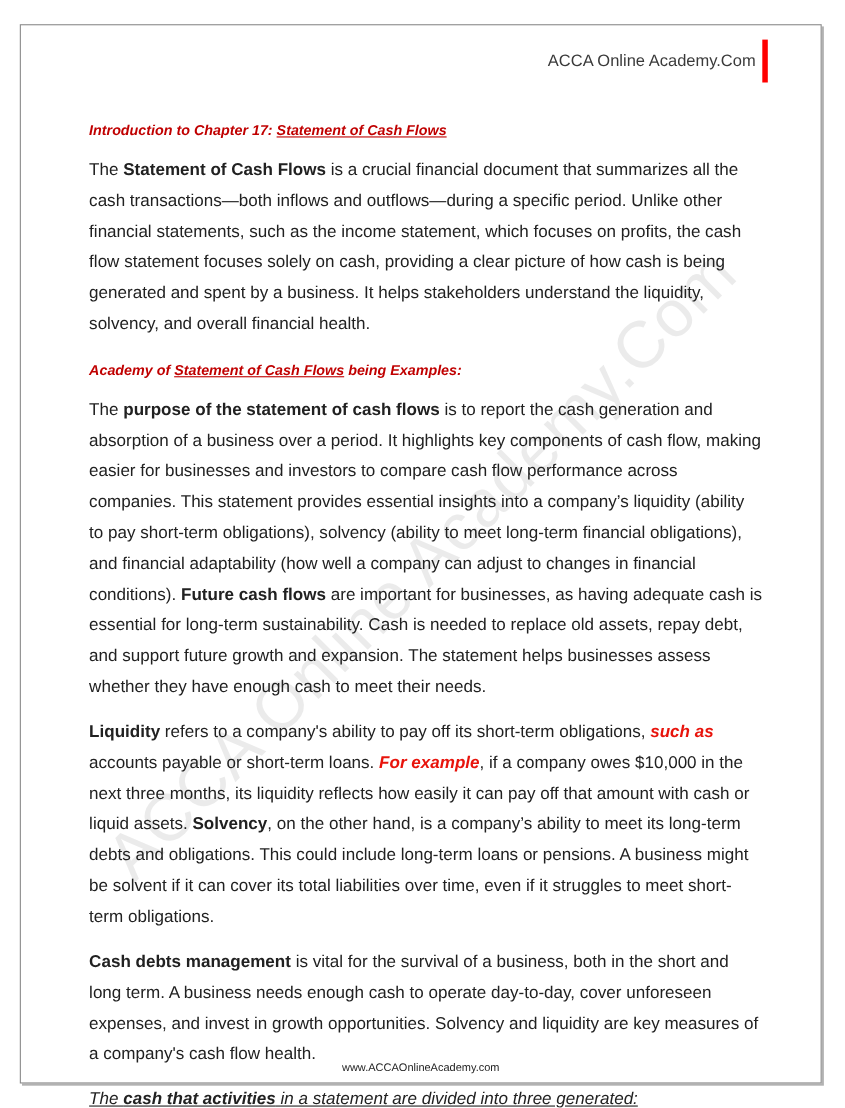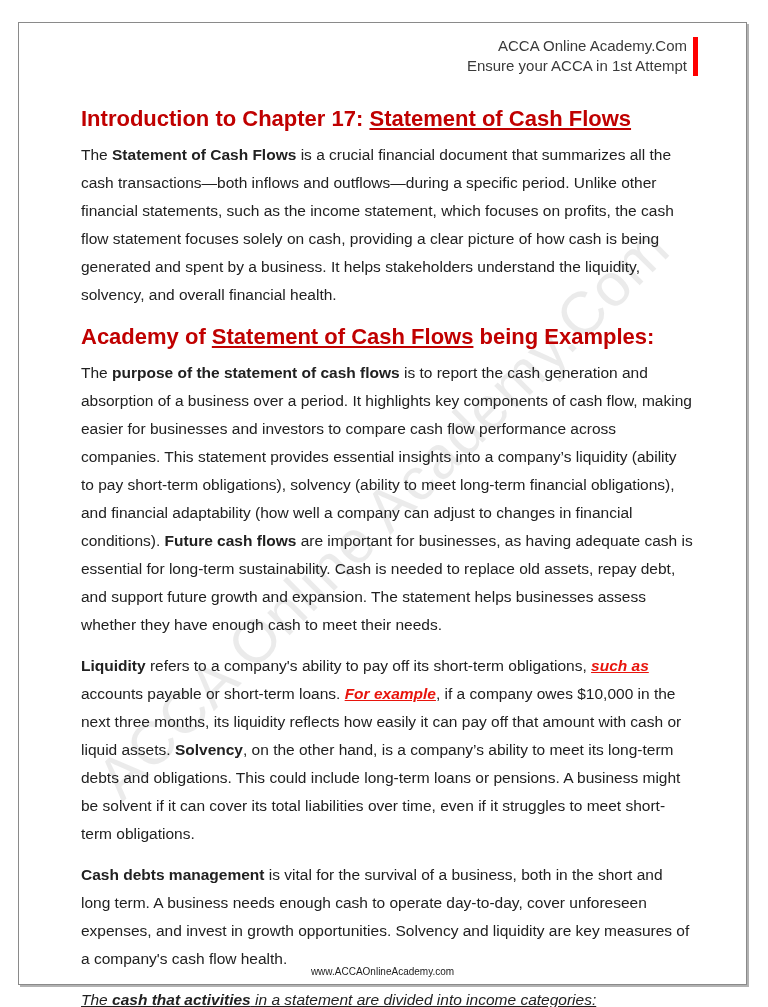--- a/index.html
+++ b/index.html
@@ -60,37 +60,38 @@
     position: absolute;
     left: 62px;
     top: 58px;
     width: 612px;
     font-size: 15.5px;
     line-height: 28px;
     z-index: 1;
   }
   h1.doc-h, h2.doc-h {
     color: #c00000;
+    font-style: italic;
     font-weight: 700;
-    font-size: 22px;
+    font-size: 13px;
     line-height: 24px;
     margin: 0;
   }
   h1.doc-h { margin: 26px 0 10px 0; }
   h2.doc-h { margin: 16px 0 10px 0; }
   .content p {
     margin: 0 0 13px 0;
   }
   .list-intro {
     font-style: italic;
     text-decoration: underline;
     margin-bottom: 8px !important;
   }
   .b { font-weight: 700; }
-  .i { font-style: italic; text-decoration: underline; }
+  .i { font-style: italic; }
   .u { text-decoration: underline; }
   .red { color: #e8140c; }
   .footer {
     position: absolute;
     bottom: 7px;
     left: 0;
     width: 100%;
     text-align: center;
     font-size: 10px;
     color: #1c1c1c;
@@ -100,37 +101,36 @@
 </head>
 <body>
 
 <div class="frame">
 
   <div class="watermark">ACCA Online Academy.Com</div>
 
   <div class="header">
     <div class="header-text">
       <div>ACCA Online Academy.Com</div>
-      <div>Ensure your ACCA in 1st Attempt</div>
     </div>
     <div class="red-bar"></div>
   </div>
 
   <div class="content">
     <h1 class="doc-h"><span>Introduction to Chapter 17: </span><span class="u">Statement of Cash Flows</span></h1>
 
     <p><span>The </span><span class="b">Statement of Cash Flows</span><span> is a crucial financial document that summarizes all the cash transactions—both inflows and outflows—during a specific period. Unlike other financial statements, such as the income statement, which focuses on profits, the cash flow statement focuses solely on cash, providing a clear picture of how cash is being generated and spent by a business. It helps stakeholders understand the liquidity, solvency, and overall financial health.</span></p>
 
     <h2 class="doc-h"><span>Academy of </span><span class="u">Statement of Cash Flows</span><span> being Examples:</span></h2>
 
     <p><span>The </span><span class="b">purpose of the statement of cash flows</span><span> is to report the cash generation and absorption of a business over a period. It highlights key components of cash flow, making easier for businesses and investors to compare cash flow performance across companies. This statement provides essential insights into a company’s liquidity (ability to pay short-term obligations), solvency (ability to meet long-term financial obligations), and financial adaptability (how well a company can adjust to changes in financial conditions). </span><span class="b">Future cash flows</span><span> are important for businesses, as having adequate cash is essential for long-term sustainability. Cash is needed to replace old assets, repay debt, and support future growth and expansion. The statement helps businesses assess whether they have enough cash to meet their needs.</span></p>
 
     <p><span class="b">Liquidity</span><span> refers to a company's ability to pay off its short-term obligations, </span><span class="b i red">such as</span><span> accounts payable or short-term loans. </span><span class="b i red">For example</span><span>, if a company owes $10,000 in the next three months, its liquidity reflects how easily it can pay off that amount with cash or liquid assets. </span><span class="b">Solvency</span><span>, on the other hand, is a company’s ability to meet its long-term debts and obligations. This could include long-term loans or pensions. A business might be solvent if it can cover its total liabilities over time, even if it struggles to meet short-term obligations.</span></p>
 
     <p><span class="b">Cash debts management</span><span> is vital for the survival of a business, both in the short and long term. A business needs enough cash to operate day-to-day, cover unforeseen expenses, and invest in growth opportunities. Solvency and liquidity are key measures of a company's cash flow health.</span></p>
 
-    <p class="list-intro"><span>The </span><span class="b">cash that activities</span><span> in a statement are divided into income categories:</span></p>
+    <p class="list-intro"><span>The </span><span class="b">cash that activities</span><span> in a statement are divided into three generated:</span></p>
 
   </div>
 
   <div class="footer">www.ACCAOnlineAcademy.com</div>
 
 </div>
 
 </body></html>

